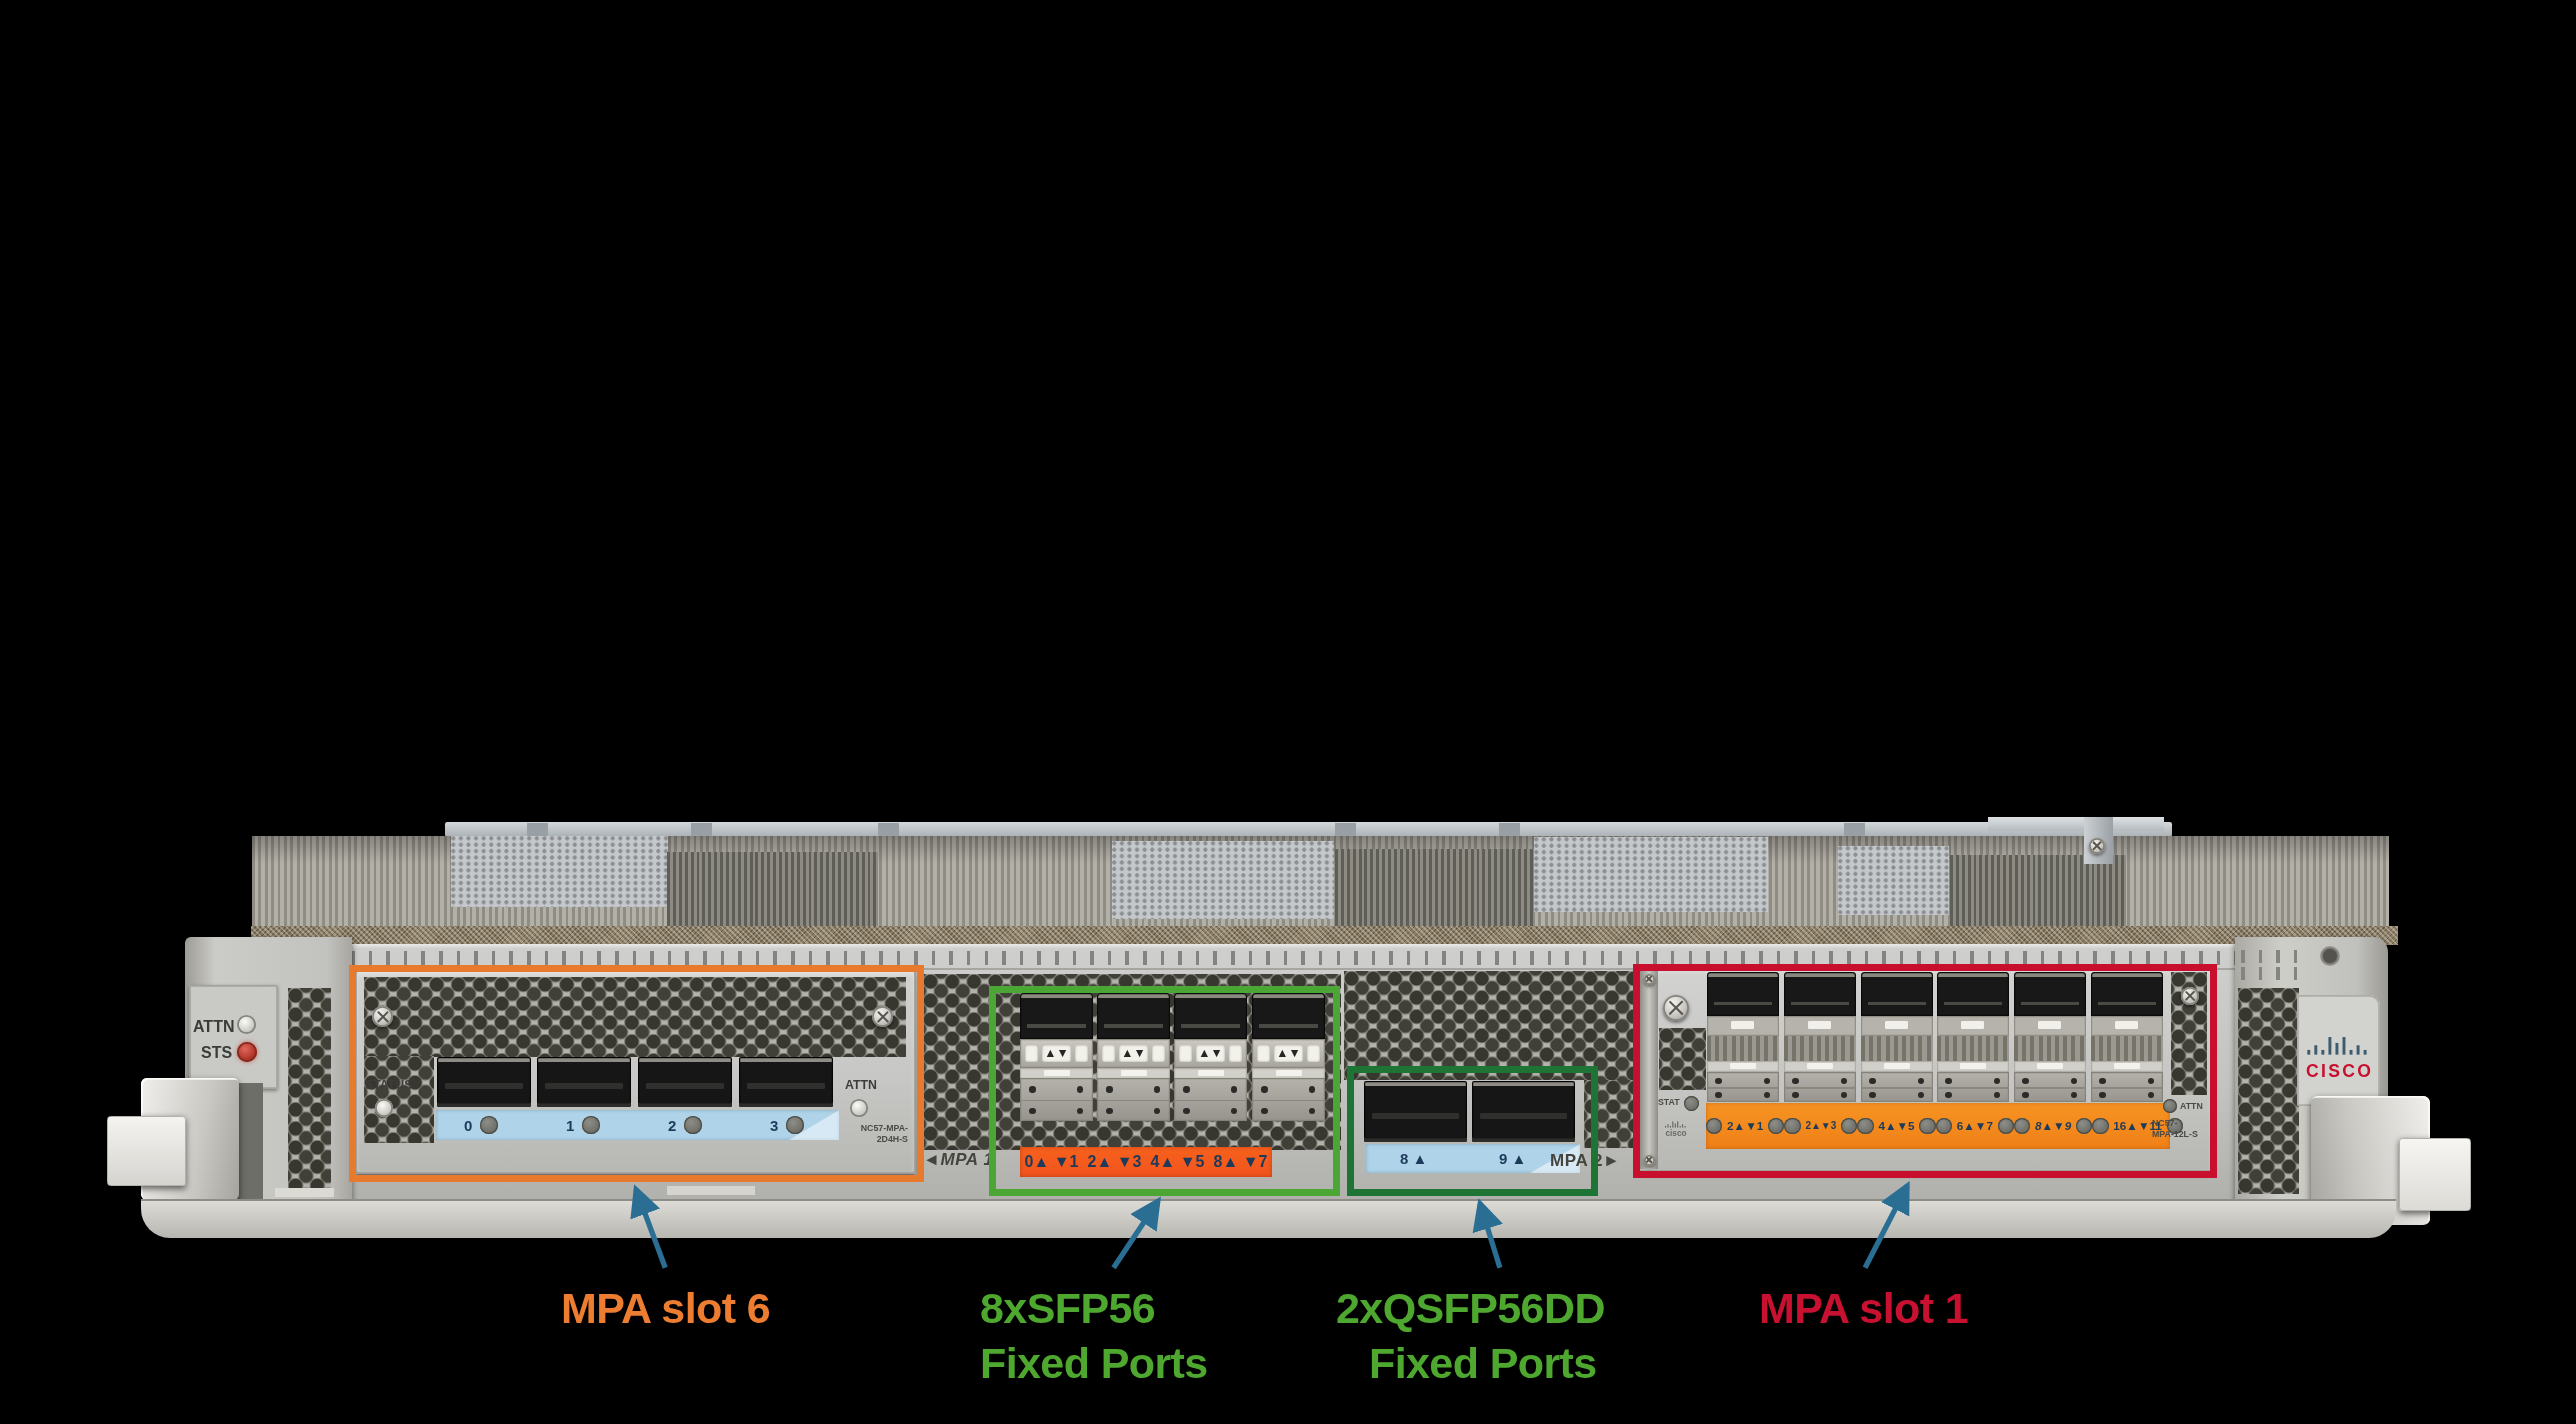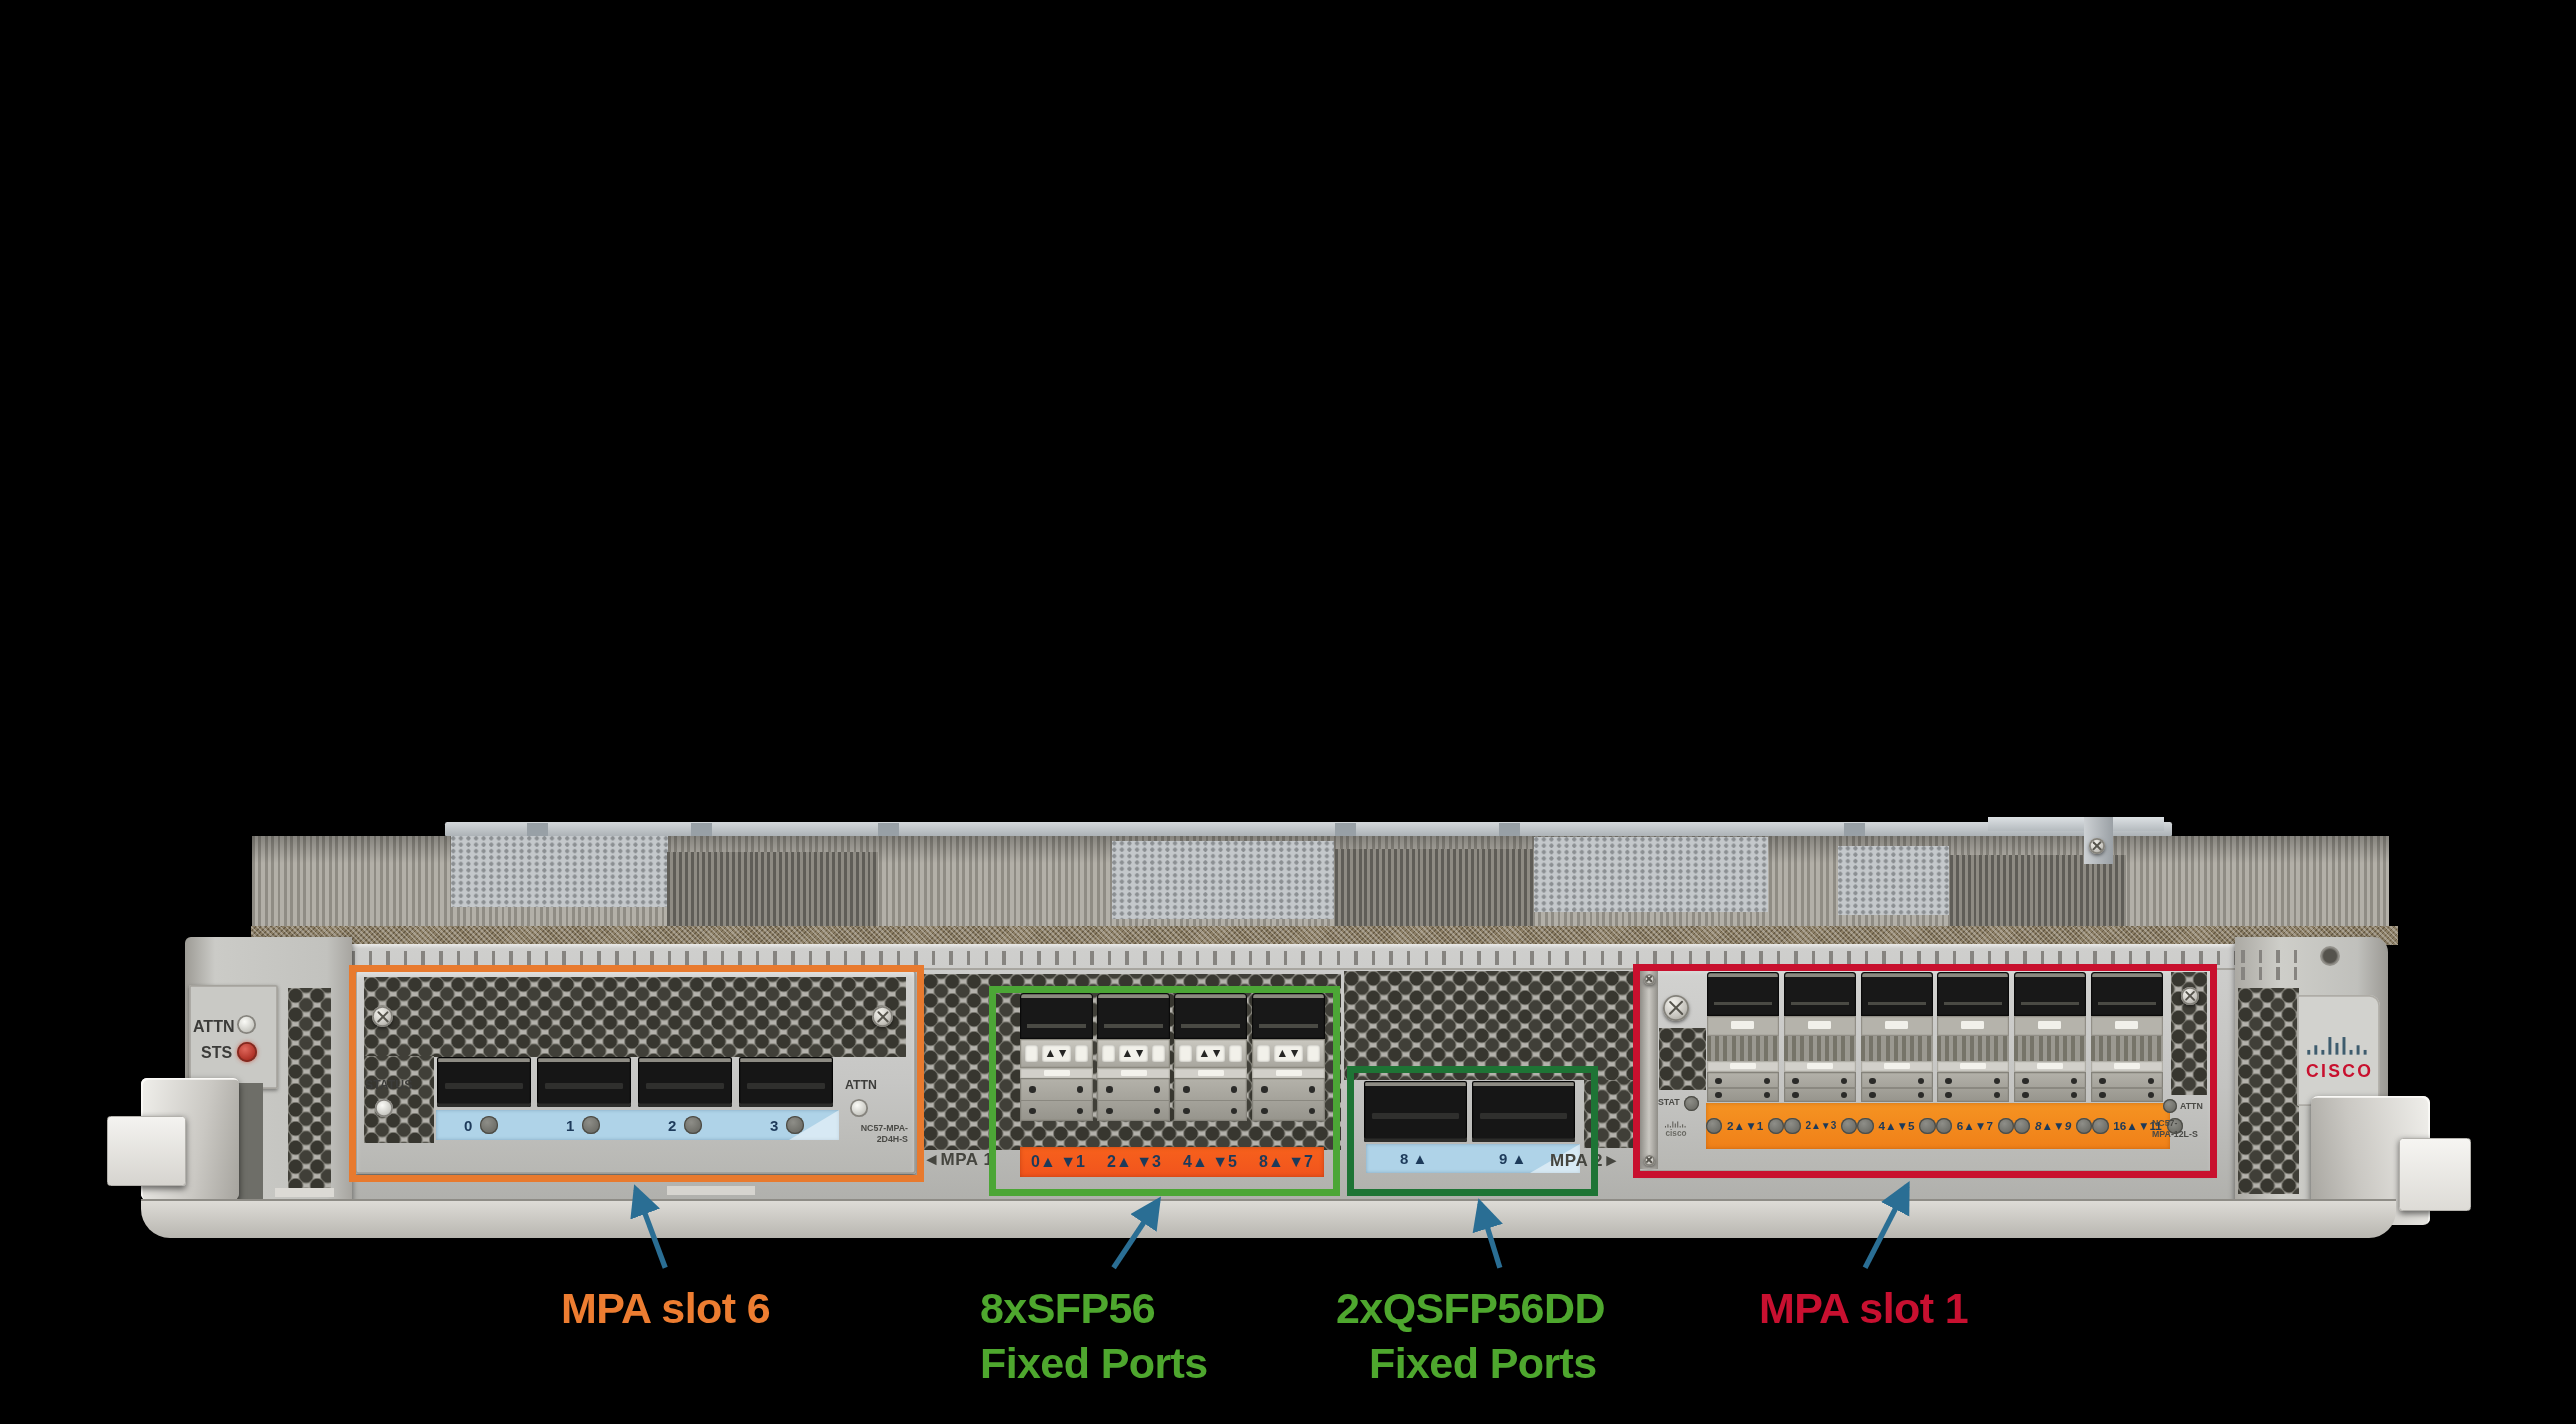--- a/index.html
+++ b/index.html
@@ -205,27 +205,27 @@
         <span class="sq"></span>
       </div>
     <div class="tabstrip abs" style="left:0;top:75px;width:73px;height:10.5px;"></div>
     <div class="lowcage abs" style="left:0;top:85px;width:73px;height:43px;">
       <i style="left:9.4px;top:8.2px;"></i>
         <i style="left:57px;top:8.2px;"></i>
         <i style="left:9.4px;top:30px;"></i>
         <i style="left:57px;top:30px;"></i>
       </div>
   </div>
-  <div class="abs" style="left:1020px;top:1147px;width:304px;height:30px;background:linear-gradient(180deg,#f7611c,var(--strip-orange-sfp));display:flex;align-items:center;justify-content:space-around;box-shadow:inset 0 0 4.7px rgba(120,30,0,.4);">
+  <div class="abs" style="left:1020px;top:1147px;width:252px;height:30px;background:linear-gradient(180deg,#f7611c,var(--strip-orange-sfp));display:flex;align-items:center;justify-content:space-around;box-shadow:inset 0 0 4.7px rgba(120,30,0,.4);">
     <span class="navy" style="font-size:16px;">0▲ ▼1</span>
     <span class="navy" style="font-size:16px;">2▲ ▼3</span>
     <span class="navy" style="font-size:16px;">4▲ ▼5</span>
     <span class="navy" style="font-size:16px;">8▲ ▼7</span>
   </div>
-  <div class="abs marker-txt" style="left:923px;top:1150px;">◄MPA 1</div>
+  <div class="abs marker-txt" style="left:923px;top:1150px;font-style:italic;">◄MPA 1</div>
 
   <div class="abs hexbg" style="left:1344px;top:971px;width:290px;height:109px;"></div>
   <div class="abs hexbg" style="left:1584px;top:1080px;width:50px;height:68px;"></div>
   <div class="abs port-q" style="left:1364px;top:1081px;width:103px;height:61px;"></div>
   <div class="abs port-q" style="left:1472px;top:1081px;width:103px;height:61px;"></div>
   <div class="abs bluestrip" style="left:1366px;top:1144px;width:214px;height:29px;">
     <span class="navy abs" style="left:34px;top:5.9px;font-size:15px;">8 ▲</span>
     <span class="navy abs" style="left:133px;top:5.9px;font-size:15px;">9 ▲</span>
   </div>
   <div class="abs marker-txt" style="left:1550px;top:1151px;">MPA 2►</div>

